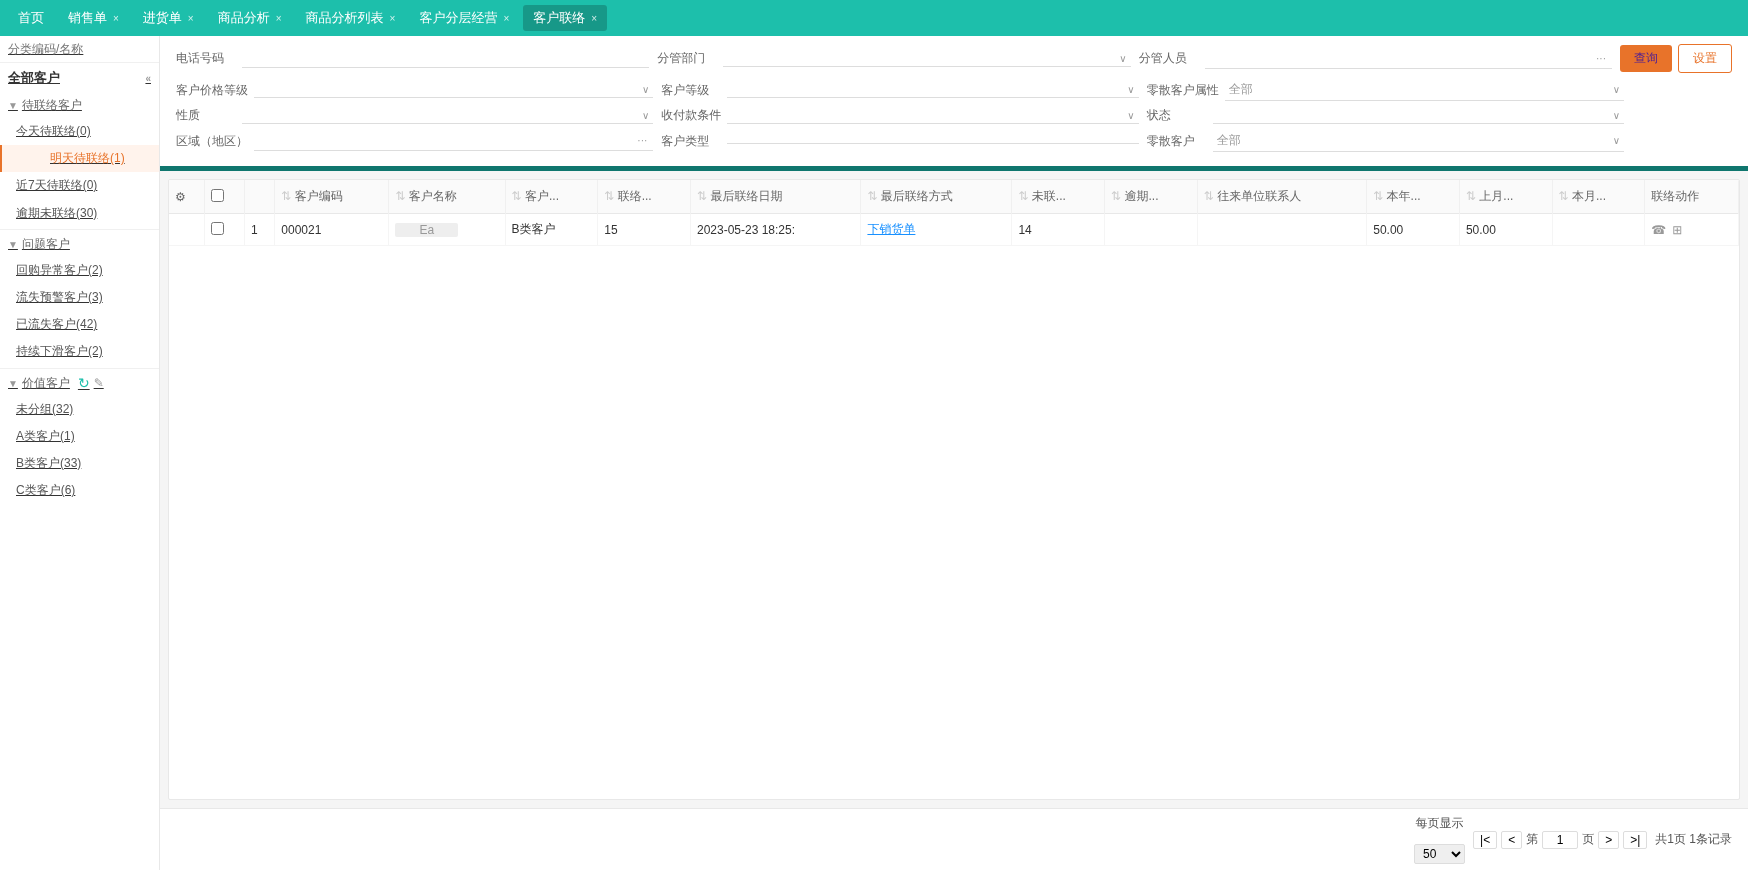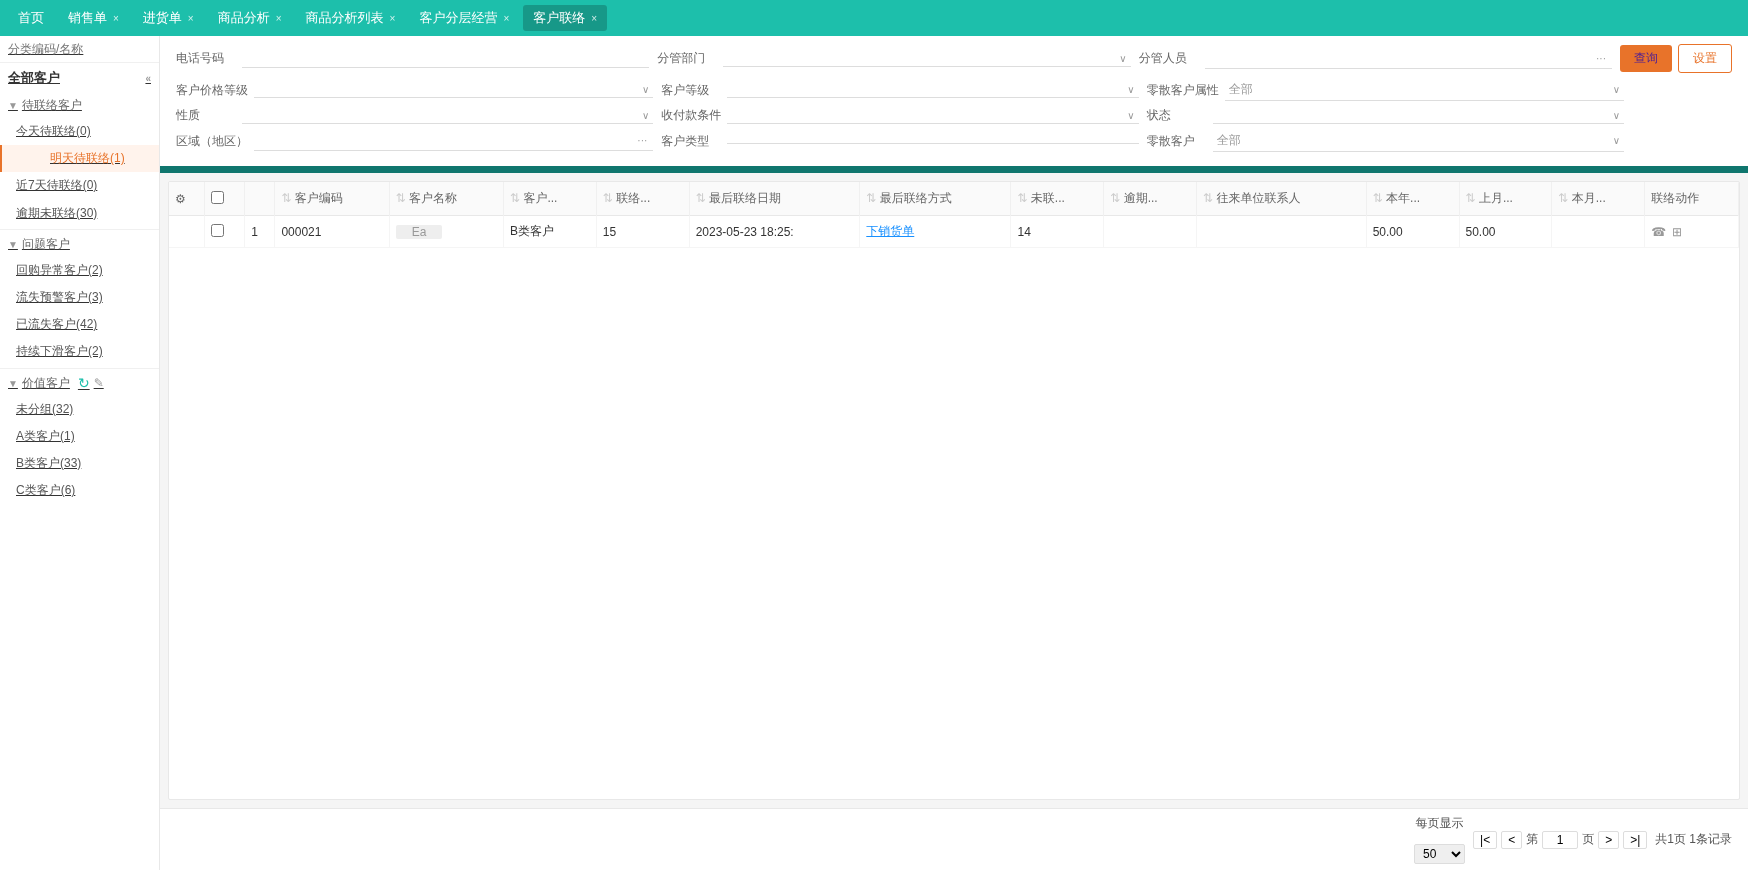--- a/index.html
+++ b/index.html
@@ -154,21 +154,21 @@
       cursor: pointer;
       border: 1px solid #ddd;
       border-radius: 3px;
       padding: 3px 8px;
     }
 
     
     .filter-panel {
       background: #fff;
       padding: 8px 16px;
-      border-bottom: 7px solid #0f766e;
+      border-bottom: 5px solid #0f766e;
       flex-shrink: 0;
     }
     .filter-row {
       display: flex;
       gap: 8px;
       margin-bottom: 6px;
       align-items: center;
     }
     .filter-field {
       display: flex;
@@ -594,21 +594,21 @@
             </th>
           </tr>
         </thead>
         <tbody>
           <tr class="table-row">
             <td></td>
             <td><input type="checkbox" style=""></td>
             <td>1</td>
             <td>000021</td>
             <td>
-              <span style="display:inline-block;background:#eee;color:#999;padding:0 16px;border-radius:2px;">Ea</span>
+              <span style="display:inline-block;background:#eee;color:#999;padding:0 24px;border-radius:2px;">Ea</span>
             </td>
             <td>B类客户</td>
             <td>15</td>
             <td>2023-05-23 18:25:</td>
             <td>
               <span class="link-text">下销货单</span>
             </td>
             <td>14</td>
             <td></td>
             <td>

